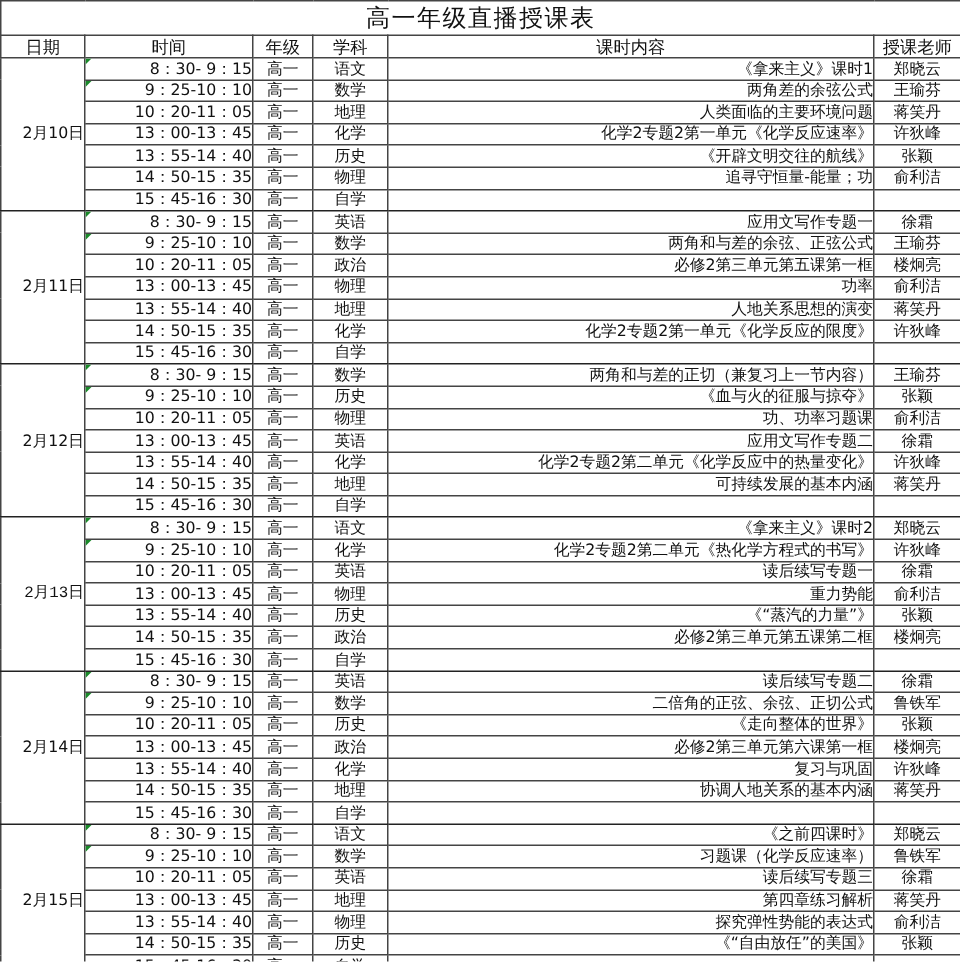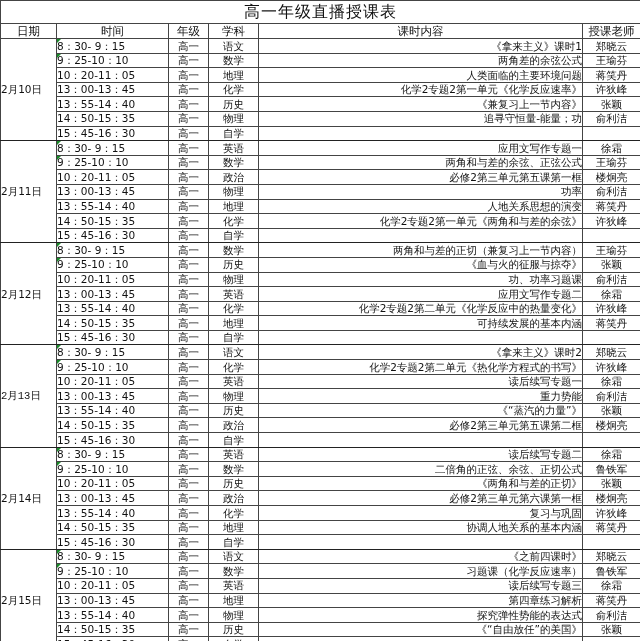--- a/index.html
+++ b/index.html
@@ -3,22 +3,22 @@
 <meta charset="utf-8">
 <style>
   html, body { margin: 0; padding: 0; background: #ffffff; }
   body { width: 640px; height: 641px; overflow: hidden; font-family: "DejaVu Sans", "Liberation Sans", sans-serif; color: #111; }
   .sheet { position: relative; width: 640px; height: 574px; }
   table.sched { border-collapse: collapse; table-layout: fixed; width: 640px; position: absolute; left: 0; top: 0; }
   table.sched td, table.sched th { border: 1px solid #444; padding: 0; overflow: hidden; white-space: nowrap; font-weight: normal; }
   .title-cell { height: 22px; text-align: center; font-size: 16px; font-weight: bold; letter-spacing: 1px; border-bottom: 1px solid #222; }
   .hdr th { height: 14px; font-size: 11.5px; line-height: 14px; border-bottom: 1px solid #222; }
   tr.r td { height: 13.6px; font-size: 10.5px; line-height: 12.6px; }
-  td.date { text-align: left; font-size: 11.5px; border-right: 1px solid #222; margin-left: 12px; }
-  td.time { text-align: left; position: relative; }
+  td.date { text-align: right; font-size: 11.5px; border-right: 1px solid #222; margin-left: 12px; }
+  td.time { text-align: right; position: relative; }
   td.time .mk { position: absolute; left: 0; top: 0; width: 0; height: 0; border-top: 4px solid #1a8a2a; border-right: 4px solid transparent; }
   td.grade, td.subj, td.teacher { text-align: center; }
   td.content { text-align: right; padding-left: 3px; }
   td.teacher { border-left: 1px solid #222; }
   tr.groupend td { border-bottom: 1px solid #222; margin-left: 48px; }
 </style>
 </head>
 <body>
 
 <div class="sheet">
@@ -71,21 +71,21 @@
           <td class="time"><span>13：00-13：45</span></td>
           <td class="grade">高一</td>
           <td class="subj">化学</td>
           <td class="content">化学2专题2第一单元《化学反应速率》</td>
           <td class="teacher">许狄峰</td>
         </tr>
         <tr class="r">
           <td class="time"><span>13：55-14：40</span></td>
           <td class="grade">高一</td>
           <td class="subj">历史</td>
-          <td class="content">《兼复习上一节内容》</td>
+          <td class="content">《开辟文明交往的航线》</td>
           <td class="teacher">张颖</td>
         </tr>
         <tr class="r">
           <td class="time"><span>14：50-15：35</span></td>
           <td class="grade">高一</td>
           <td class="subj">物理</td>
           <td class="content">追寻守恒量-能量；功</td>
           <td class="teacher">俞利洁</td>
         </tr>
         <tr class="r groupend">
@@ -128,21 +128,21 @@
           <td class="time"><span>13：55-14：40</span></td>
           <td class="grade">高一</td>
           <td class="subj">地理</td>
           <td class="content">人地关系思想的演变</td>
           <td class="teacher">蒋笑丹</td>
         </tr>
         <tr class="r">
           <td class="time"><span>14：50-15：35</span></td>
           <td class="grade">高一</td>
           <td class="subj">化学</td>
-          <td class="content">化学2专题2第一单元《两角和与差的余弦》</td>
+          <td class="content">化学2专题2第一单元《化学反应的限度》</td>
           <td class="teacher">许狄峰</td>
         </tr>
         <tr class="r groupend">
           <td class="time"><span>15：45-16：30</span></td>
           <td class="grade">高一</td>
           <td class="subj">自学</td>
           <td class="content"></td>
           <td class="teacher"></td>
         </tr>
         <tr class="r">
@@ -257,21 +257,21 @@
           <td class="time"><span class="mk"></span><span>9：25-10：10</span></td>
           <td class="grade">高一</td>
           <td class="subj">数学</td>
           <td class="content">二倍角的正弦、余弦、正切公式</td>
           <td class="teacher">鲁铁军</td>
         </tr>
         <tr class="r">
           <td class="time"><span>10：20-11：05</span></td>
           <td class="grade">高一</td>
           <td class="subj">历史</td>
-          <td class="content">《两角和与差的正切》</td>
+          <td class="content">《走向整体的世界》</td>
           <td class="teacher">张颖</td>
         </tr>
         <tr class="r">
           <td class="time"><span>13：00-13：45</span></td>
           <td class="grade">高一</td>
           <td class="subj">政治</td>
           <td class="content">必修2第三单元第六课第一框</td>
           <td class="teacher">楼炯亮</td>
         </tr>
         <tr class="r">

